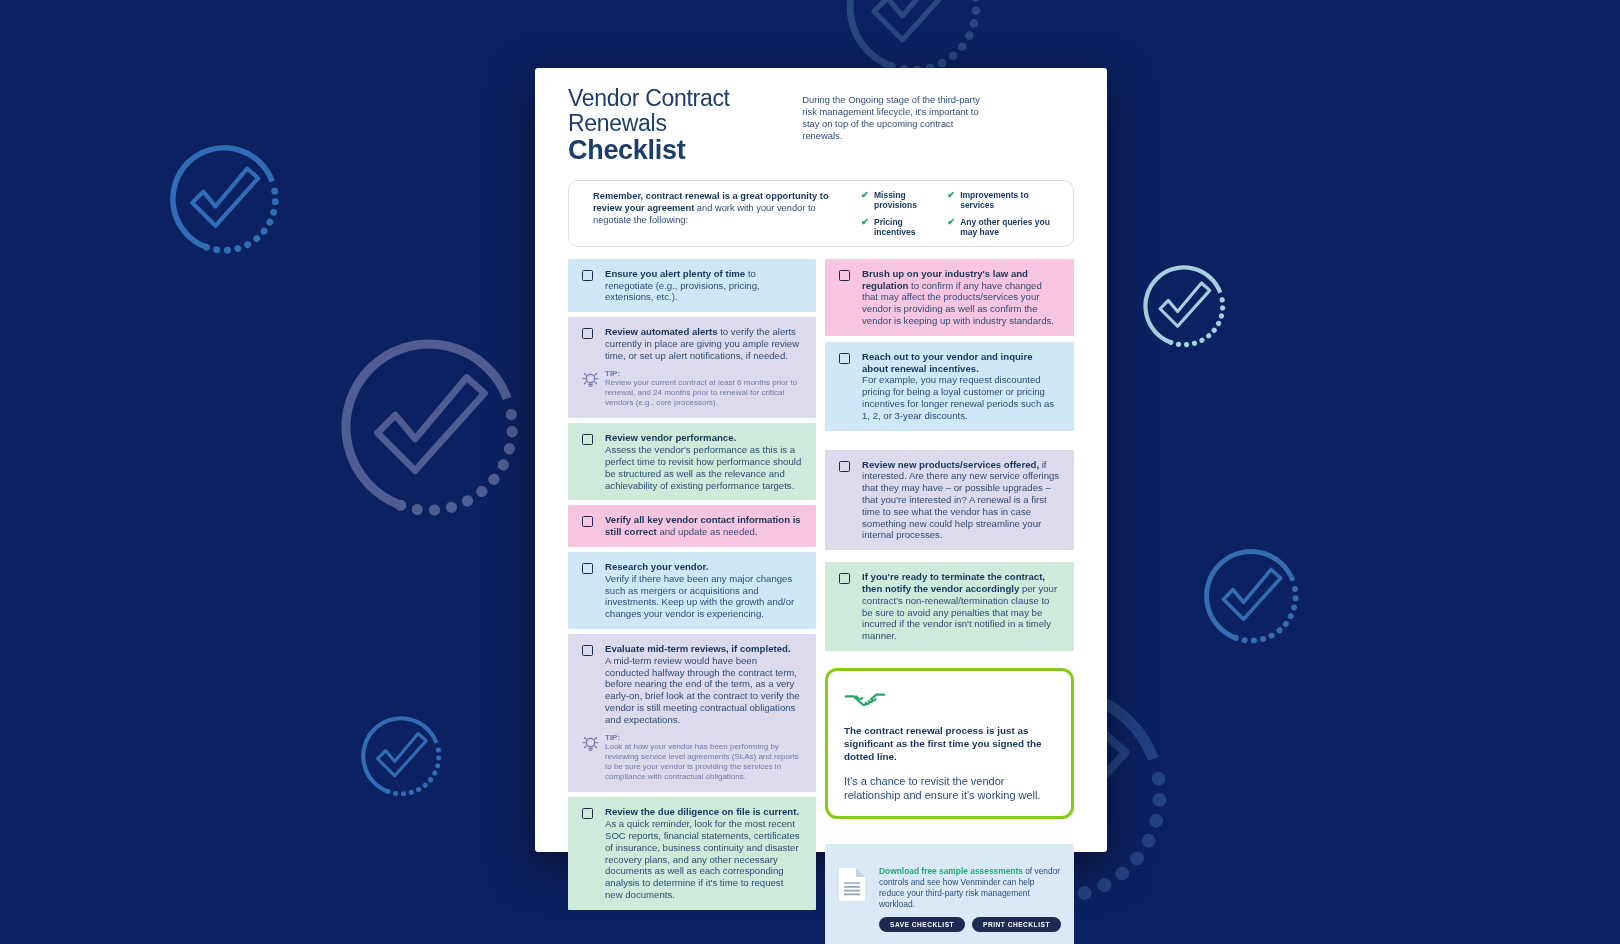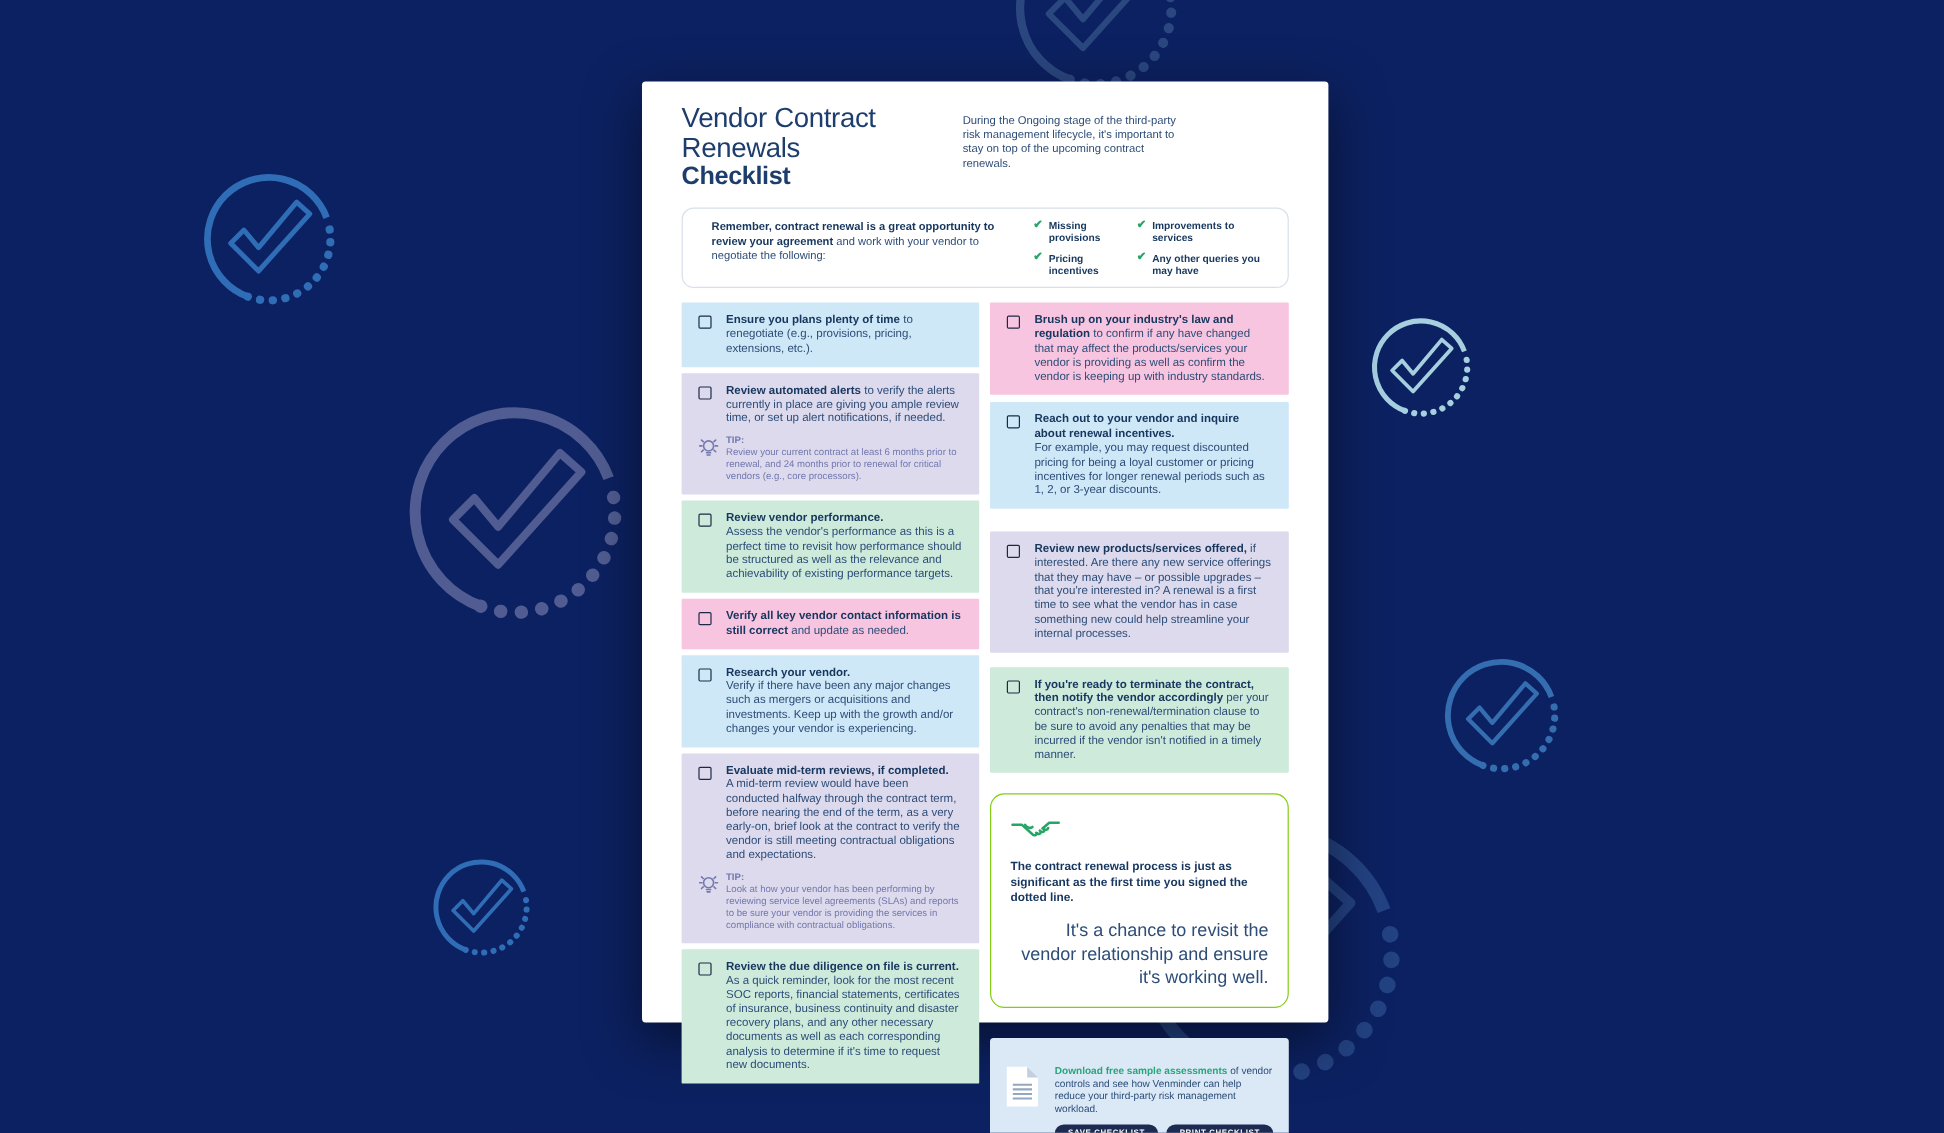--- a/index.html
+++ b/index.html
@@ -21,21 +21,21 @@
     background:#ffffff; border-radius:3px;
     box-shadow:0 14px 44px rgba(0,0,0,.5);
     padding:18px 33px 0 33px;
     margin-left:26px;
   }
 
   
   .doc-header { display:flex; justify-content:space-between; align-items:flex-start; }
   .title { color:#1d3e6d; line-height:1.08; letter-spacing:-0.3px; }
   .title .t1 { font-size:23px; font-weight:500; display:block; }
-  .title .t2 { font-size:21px; font-weight:800; display:block; }
+  .title .t2 { font-size:27px; font-weight:800; display:block; }
   .intro {
     width:218px; margin-top:8px; margin-right:80px;
     font-size:9.4px; line-height:1.28; color:#2d4d78; font-weight:500;
   }
 
   
   .remember {
     margin-top:15px; border:1px solid #d9dfe9; border-radius:10px;
     padding:9px 20px 9px 24px; display:flex; align-items:flex-start; gap:18px;
     min-height:46px;
@@ -69,25 +69,25 @@
   .tip { display:flex; gap:4px; margin:7px 0 1px -26px; color:#7378ae; }
   .tip-icon { width:22px; flex:none; display:flex; justify-content:center; padding-top:2px; }
   .tip-label { font-size:8px; font-weight:700; }
   .tip-text { font-size:8px; line-height:1.25; max-width:206px; }
 
   .mt-lg { margin-top:19px; }
   .mt-md { margin-top:12px; }
 
   
   .callout {
-    margin-top:17px; border:1px solid #84cc16; border-radius:12px;
+    margin-top:17px; border:3px solid #84cc16; border-radius:12px;
     padding:13px 16px 14px 16px; background:#fff;
   }
   .co-head { font-size:9.9px; font-weight:800; color:#16365e; line-height:1.3; margin-top:7px; }
-  .co-body { font-size:15px; font-weight:500; color:#2d4d78; line-height:1.3; margin-top:10px;text-align:right; }
+  .co-body { font-size:11px; font-weight:500; color:#2d4d78; line-height:1.3; margin-top:10px; }
 
   
   .download {
     margin-top:25px; background:#dbe9f7; border-radius:3px;
     padding:22px 12px; display:flex; gap:12px; align-items:flex-start;
   }
   .dl-txt { font-size:8.4px; line-height:1.3; color:#2d4d78; font-weight:500; }
   .dl-link { color:#2aa57b; font-weight:700; text-decoration:none; cursor:pointer; }
   .btn-row { display:flex; gap:7px; margin-top:7px; }
   .pill {
@@ -176,21 +176,21 @@
         </div>
       </div>
     </div>
 
     <div class="cols">
 
       <div class="col">
 
         <div class="item" data-bg="blue">
           <span class="cb"></span>
-          <div class="itxt"><b>Ensure you plans plenty of time</b><span class="ib"> to renegotiate (e.g., provisions, pricing, extensions, etc.).</span></div>
+          <div class="itxt"><b>Ensure you alert plenty of time</b><span class="ib"> to renegotiate (e.g., provisions, pricing, extensions, etc.).</span></div>
         </div>
 
         <div class="item" data-bg="lavender">
           <span class="cb"></span>
           <div class="itxt"><b>Review automated alerts</b><span class="ib"> to verify the alerts currently in place are giving you ample review time, or set up alert notifications, if needed.</span>
             <div class="tip">
               <span class="tip-icon">
                 <svg width="19" height="19" viewBox="0 0 20 20" fill="none" stroke="currentColor" stroke-width="1.4" stroke-linecap="round">
                     <circle cx="10" cy="8" r="4.4"></circle>
                     <path d="M8.2 14 h3.6 M8.7 16 h2.6"></path>

